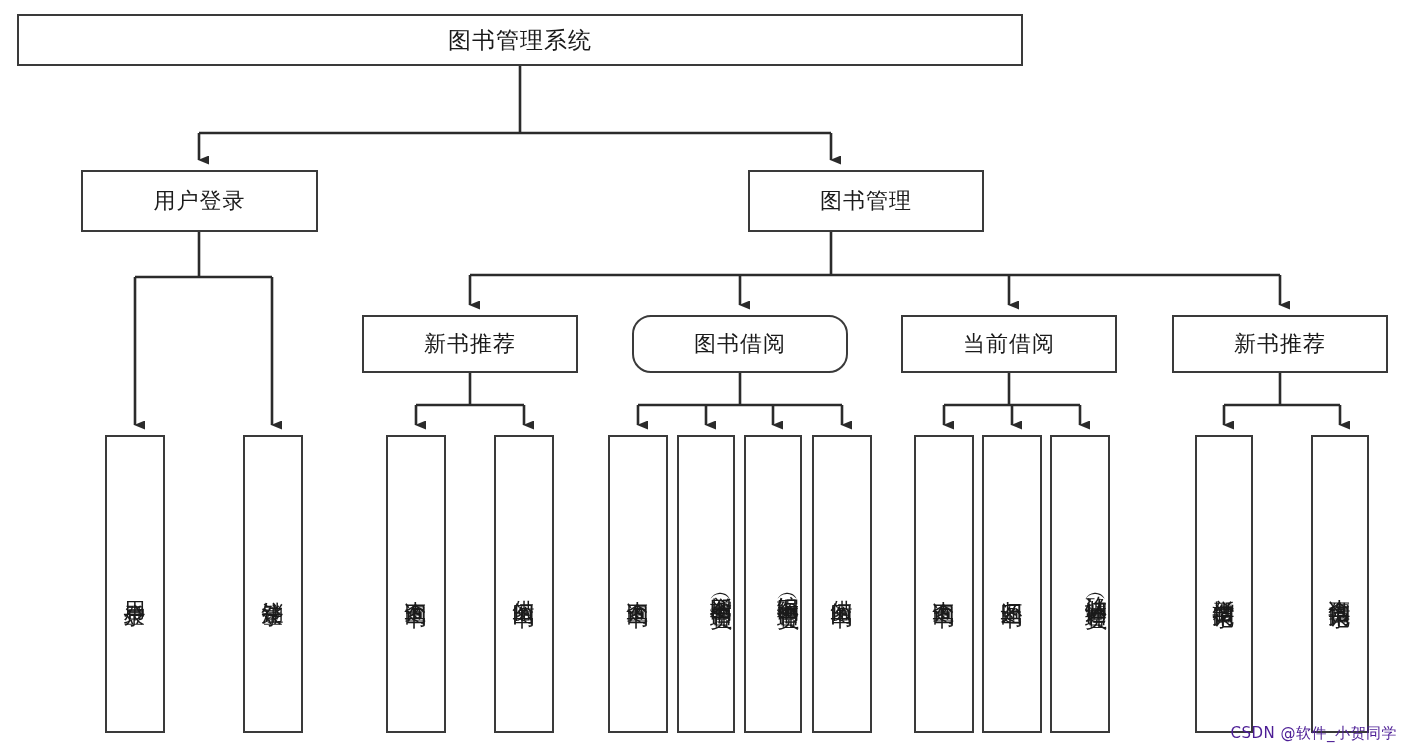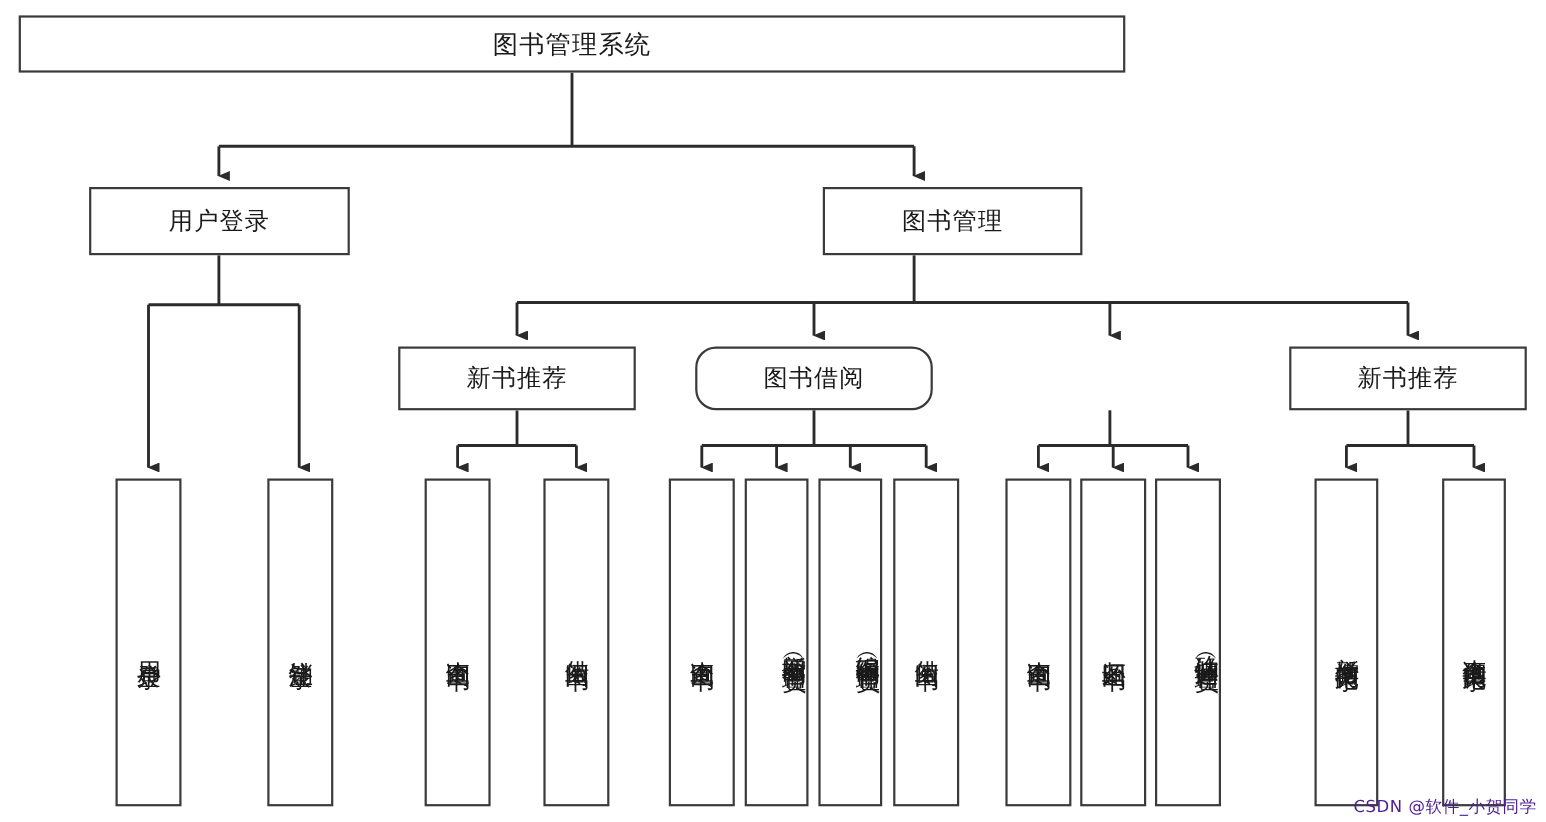--- a/index.html
+++ b/index.html
@@ -135,20 +135,23 @@
   </div>
 
   <div class="node horiz" style="left:362px; top:315px; width:216px; height:58px;">
     <span class="lbl">新书推荐</span>
   </div>
 
   <div class="node horiz" style="left:632px; top:315px; width:216px; height:58px;border-radius:19px;">
     <span class="lbl">图书借阅</span>
   </div>
 
+  <div class="node horiz" style="left:901px; top:315px; width:216px; height:58px;">
+    <span class="lbl">当前借阅</span>
+  </div>
 
   <div class="node horiz" style="left:1172px; top:315px; width:216px; height:58px;">
     <span class="lbl">新书推荐</span>
   </div>
 
   <div class="node vert" style="left:105px; top:435px; width:60px; height:298px; align-items:center;">
     <span class="lbl">用户登录</span>
   </div>
 
   <div class="node vert" style="left:243px; top:435px; width:60px; height:298px; align-items:center;">

